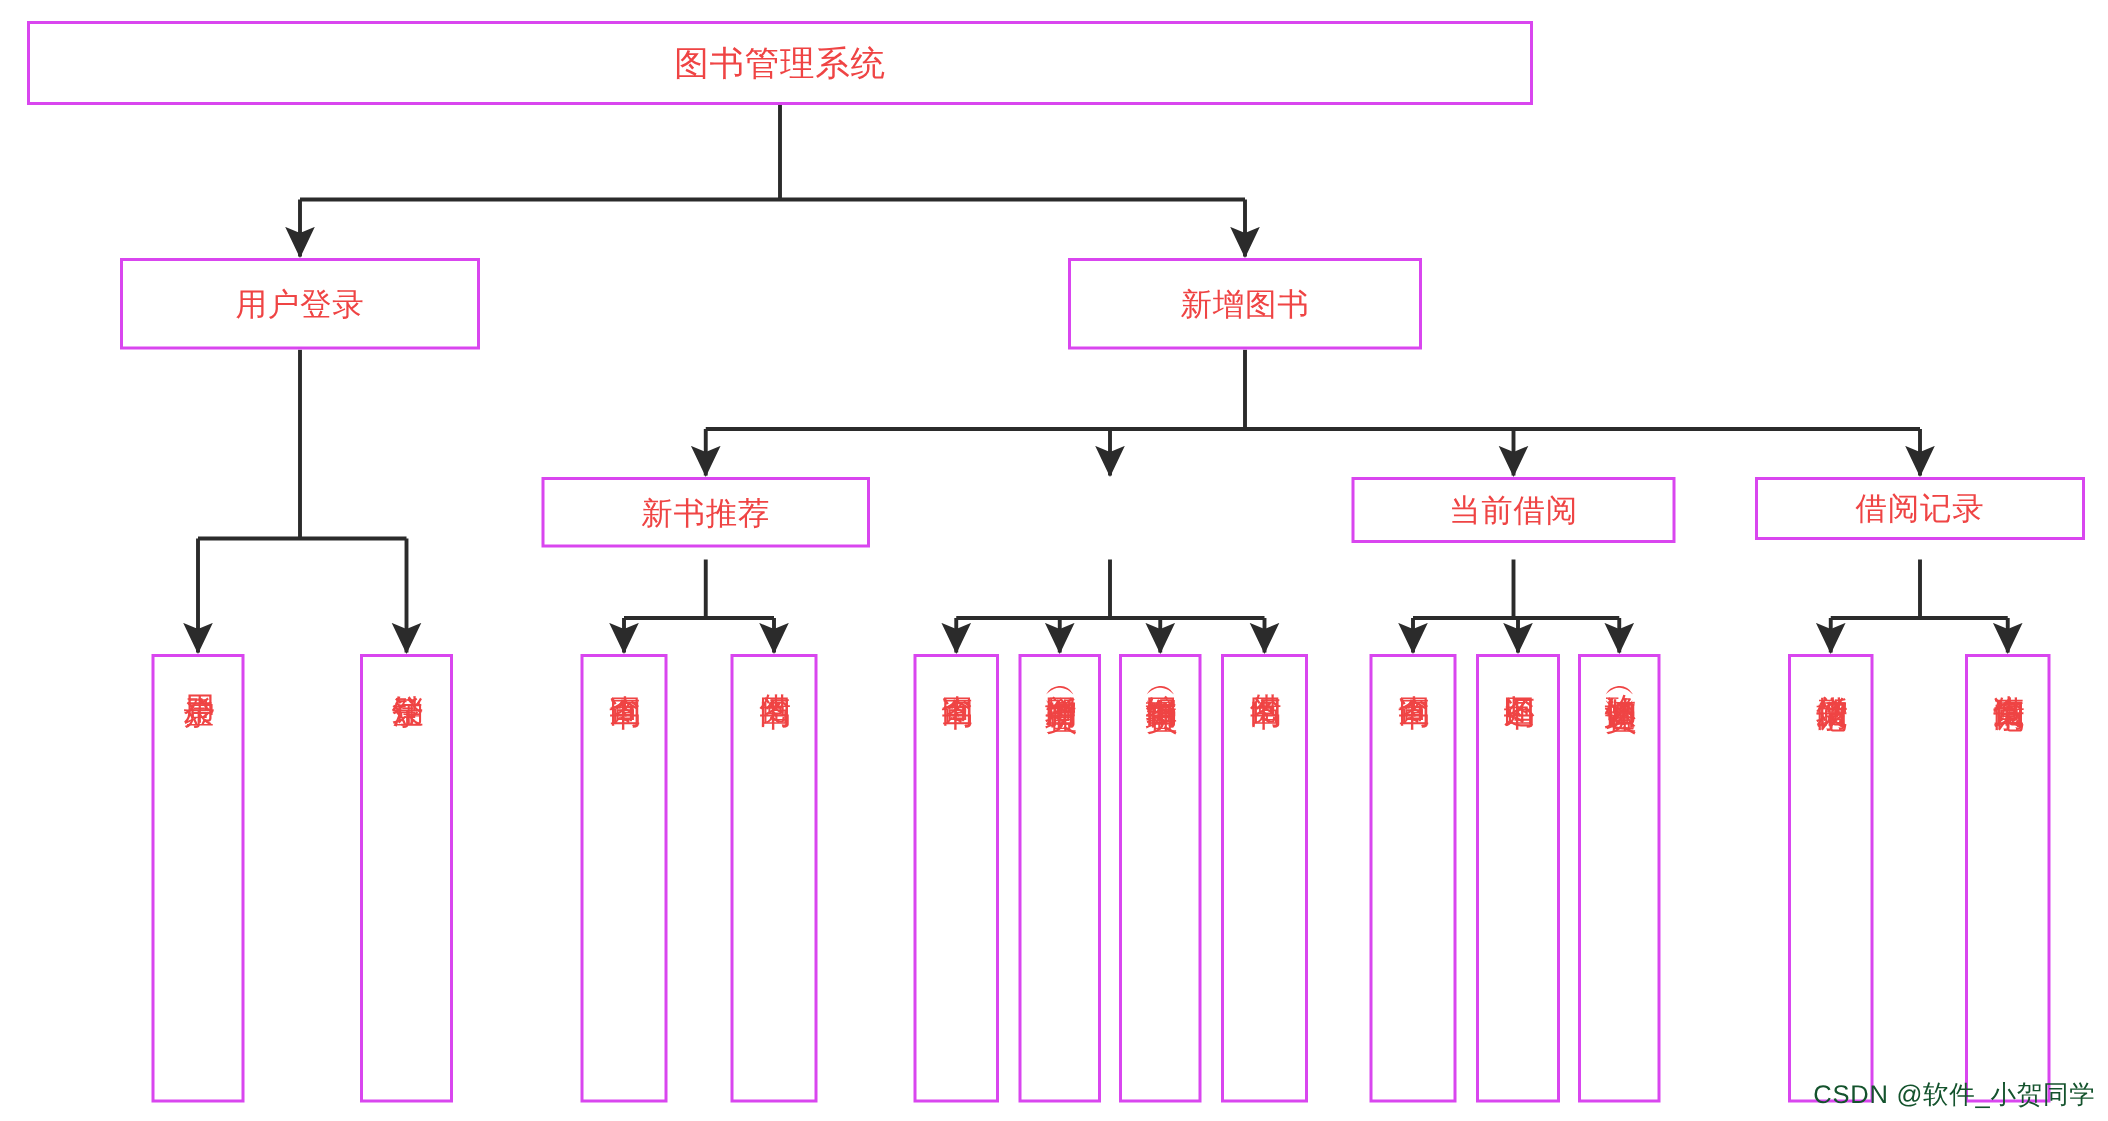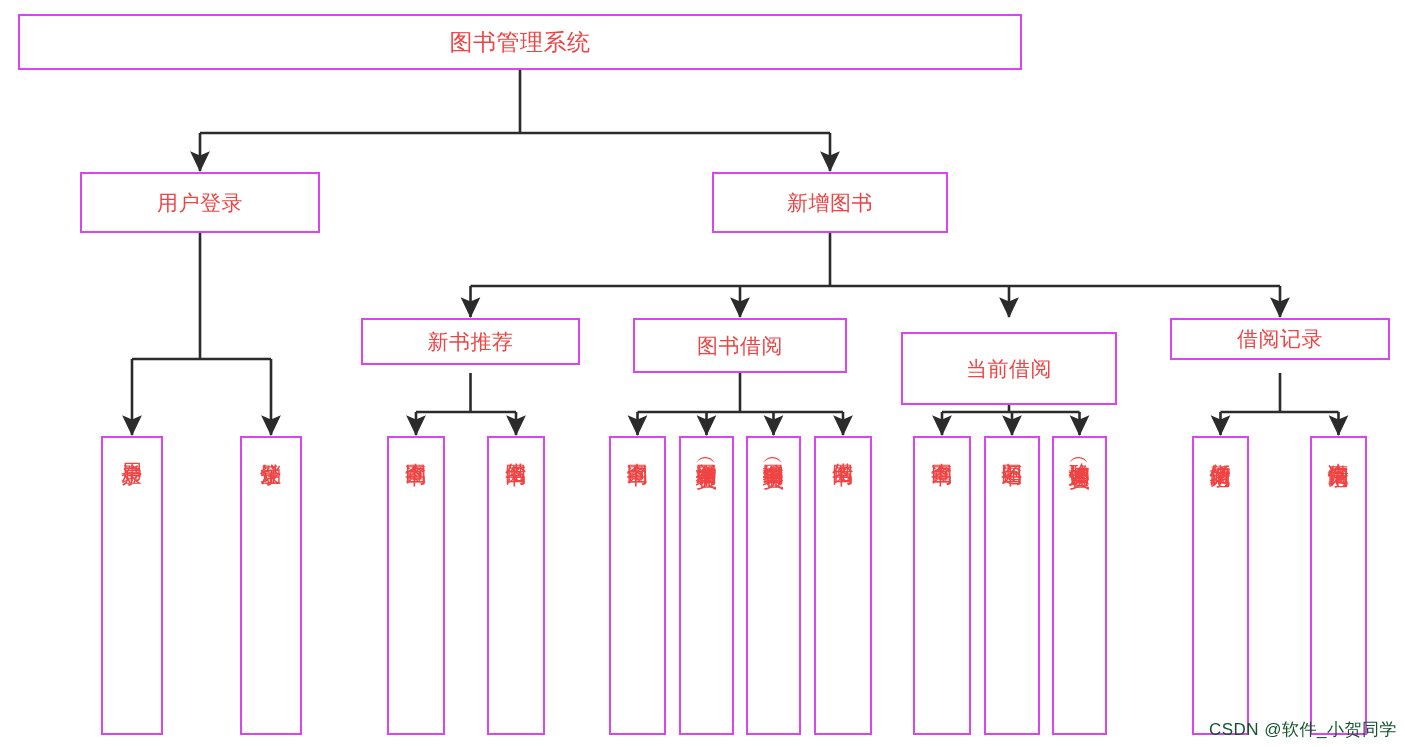--- a/index.html
+++ b/index.html
@@ -127,24 +127,21 @@
   <div class="node level-1" style="left: 80px; top: 172px; width: 240px; height: 61px;">
     <span class="htext">用户登录</span>
   </div>
   <div class="node level-1" style="left: 712px; top: 172px; width: 236px; height: 61px;">
     <span class="htext">新增图书</span>
   </div>
 
   <div class="node level-2" style="left: 361px; top: 318px; width: 219px; height: 47px;">
     <span class="htext">新书推荐</span>
   </div>
-  <div class="node level-2" style="left: 633px; top: 318px; width: 214px; height: 55px;">
-    <span class="htext">图书借阅</span>
-  </div>
-  <div class="node level-2" style="left: 901px; top: 332px; width: 216px; height: 73px;">
+  <div class="node level-2" style="left: 901px; top: 318px; width: 216px; height: 44px;">
     <span class="htext">当前借阅</span>
   </div>
   <div class="node level-2" style="left: 1170px; top: 318px; width: 220px; height: 42px;">
     <span class="htext">借阅记录</span>
   </div>
 
   <div class="node level-3" style="left: 101px; top: 436px; width: 62px; height: 299px;">
     <span class="vtext">用户登录</span>
   </div>
   <div class="node level-3" style="left: 240px; top: 436px; width: 62px; height: 299px;">

